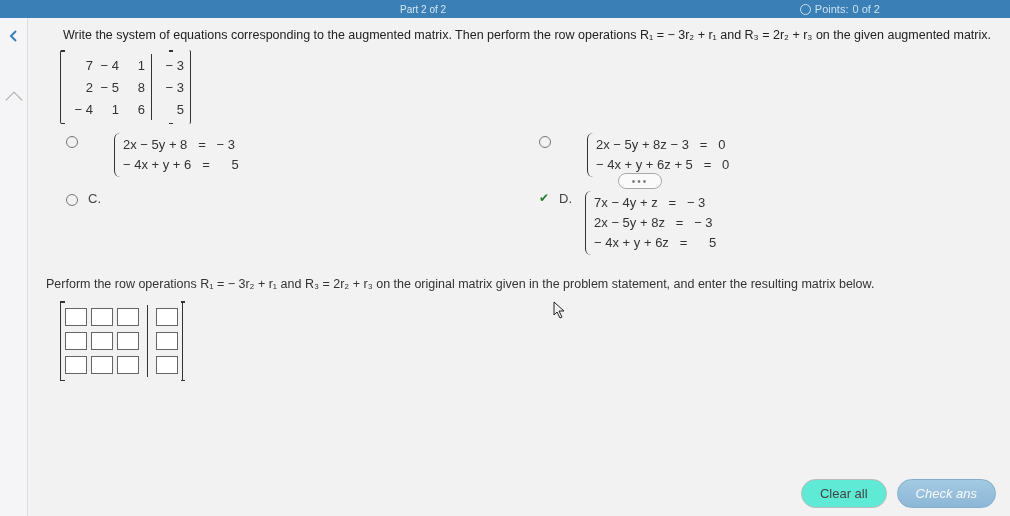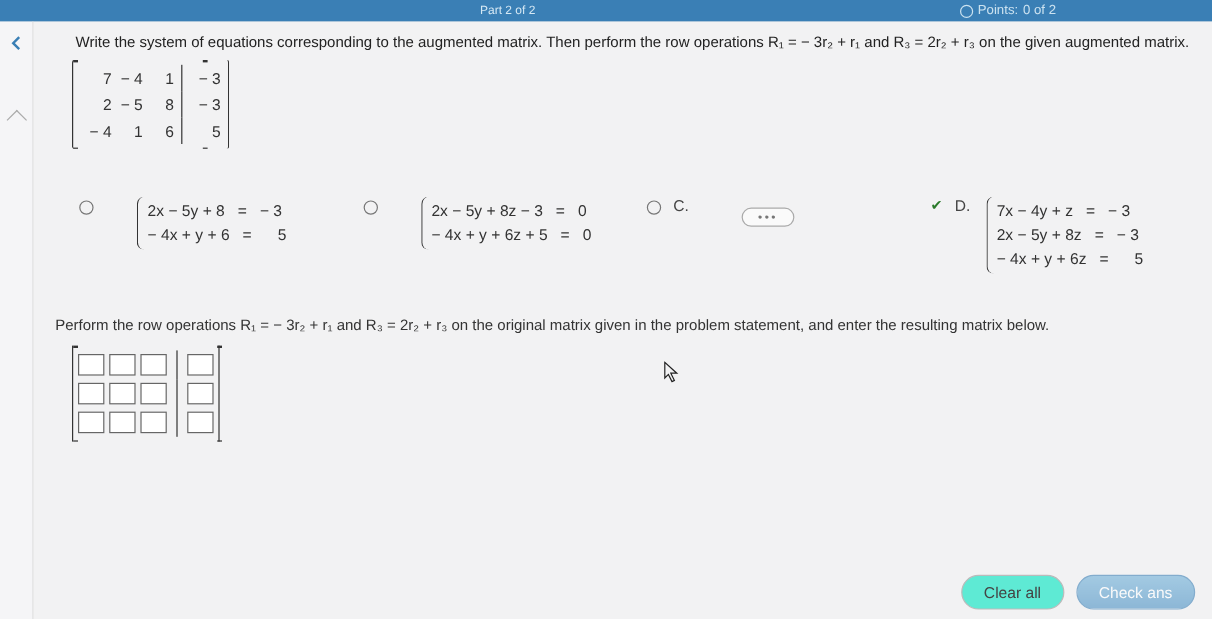--- a/index.html
+++ b/index.html
@@ -76,24 +76,24 @@
     left: 590px; top: 155px;
     width: 44px; height: 16px;
     border: 1px solid #aaa;
     border-radius: 10px;
     background: #fafafa;
     display:flex; align-items:center; justify-content:center;
     color:#777; font-size:10px; letter-spacing:2px;
   }
   .choices {
     position: relative;
-    margin-top: 40px;
+    margin-top: 9px;
     padding-left: 20px;
     display: grid;
-    grid-template-columns: 1fr 1fr 1fr 1fr;
+    grid-template-columns: 1fr 1fr;
     grid-template-rows: auto auto;
     row-gap: 14px;
     column-gap: 20px;
   }
   .choice { display:flex; align-items:flex-start; gap:10px; font-size:13px; }
   .radio {
     width:12px; height:12px; border:1px solid #777; border-radius:50%;
     margin-top:3px; flex-shrink:0; position:relative;
   }
   .clabel { color:#444; width:16px; flex-shrink:0; }
@@ -140,20 +140,21 @@
     font-size: 13px;
     border:1px solid #bbb;
     background:#5eead4;
     color:#444;
     cursor:pointer;
   }
   .btn.primary {
     background: linear-gradient(#6fb0d8,#4a90c4);
     color:#fff; border:1px solid #3a7fb5;
     opacity:.6;
+    font-style:italic;
   }
   .cursor {
     position:absolute;
     left: 525px; top: 283px;
     font-size:15px; color:#222;
   }
 </style>
 </head>
 <body>
 

